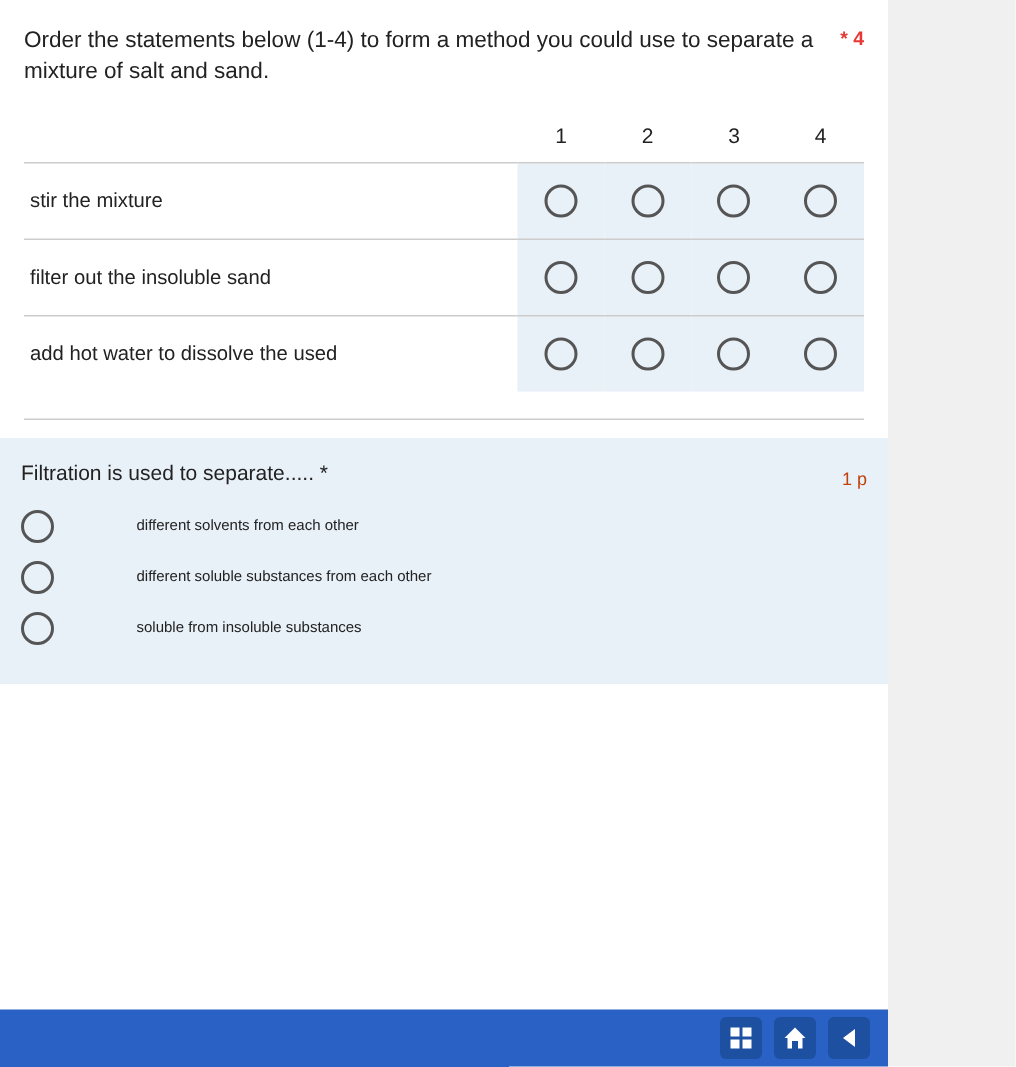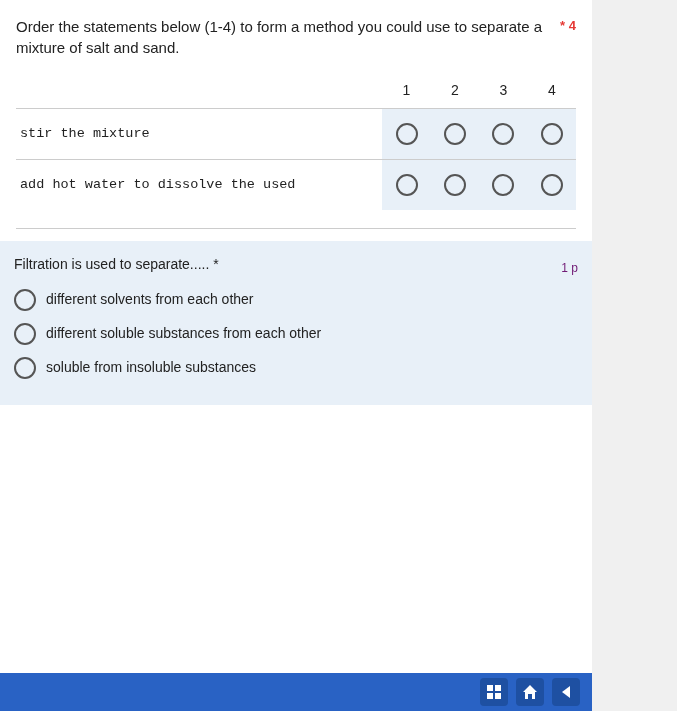--- a/index.html
+++ b/index.html
@@ -51,21 +51,20 @@
       padding: 6px 8px 10px 8px;
       color: #222;
       background: #fff;
       border: none;
     }
     .ordering-table th:first-child {
       text-align: left;
     }
     .ordering-table tr.row-item {
       border-top: 1px solid #ccc;
-      font-family: Liberation Mono, monospace;
     }
     .ordering-table tr.row-item td {
       padding: 14px 8px;
       vertical-align: middle;
       background: #e8f0f8;
     }
     .ordering-table tr.row-item td:first-child {
       background: #fff;
       font-size: 13.5px;
       line-height: 1.45;
@@ -105,33 +104,34 @@
       justify-content: space-between;
       align-items: flex-end;
       margin-bottom: 14px;
     }
     .second-question-text {
       font-size: 14px;
       line-height: 1.4;
     }
     .points-badge-right {
       font-size: 12px;
-      color: #701a75;
+      color: #c2410c;
       white-space: nowrap;
       margin-top: 2px;
     }
     .option-row {
       display: flex;
       align-items: center;
       margin-bottom: 12px;
       gap: 10px;
     }
     .option-label {
-      font-size: 14px;
+      font-size: 10px;
       line-height: 1.4;
+      margin-left: 45px;
     }
     
     .bottom-bar {
       position: absolute;
       bottom: 0;
       right: 0;
       left: 0;
       height: 38px;
       background: #2962c4;
       display: flex;
@@ -170,20 +170,27 @@
         <th></th>
         <th>1</th>
         <th>2</th>
         <th>3</th>
         <th>4</th>
       </tr>
     </thead>
     <tbody id="table-body">
     <tr class="row-item">
           <td>stir the mixture</td>
+          <td><span class="radio-circle"></span></td>
+          <td><span class="radio-circle"></span></td>
+          <td><span class="radio-circle"></span></td>
+          <td><span class="radio-circle"></span></td>
+        </tr>
+        <tr class="row-item">
+          <td>filter out the insoluble sand</td>
           <td><span class="radio-circle"></span></td>
           <td><span class="radio-circle"></span></td>
           <td><span class="radio-circle"></span></td>
           <td><span class="radio-circle"></span></td>
         </tr>
         <tr class="row-item">
           <td>add hot water to dissolve the used</td>
           <td><span class="radio-circle"></span></td>
           <td><span class="radio-circle"></span></td>
           <td><span class="radio-circle"></span></td>

